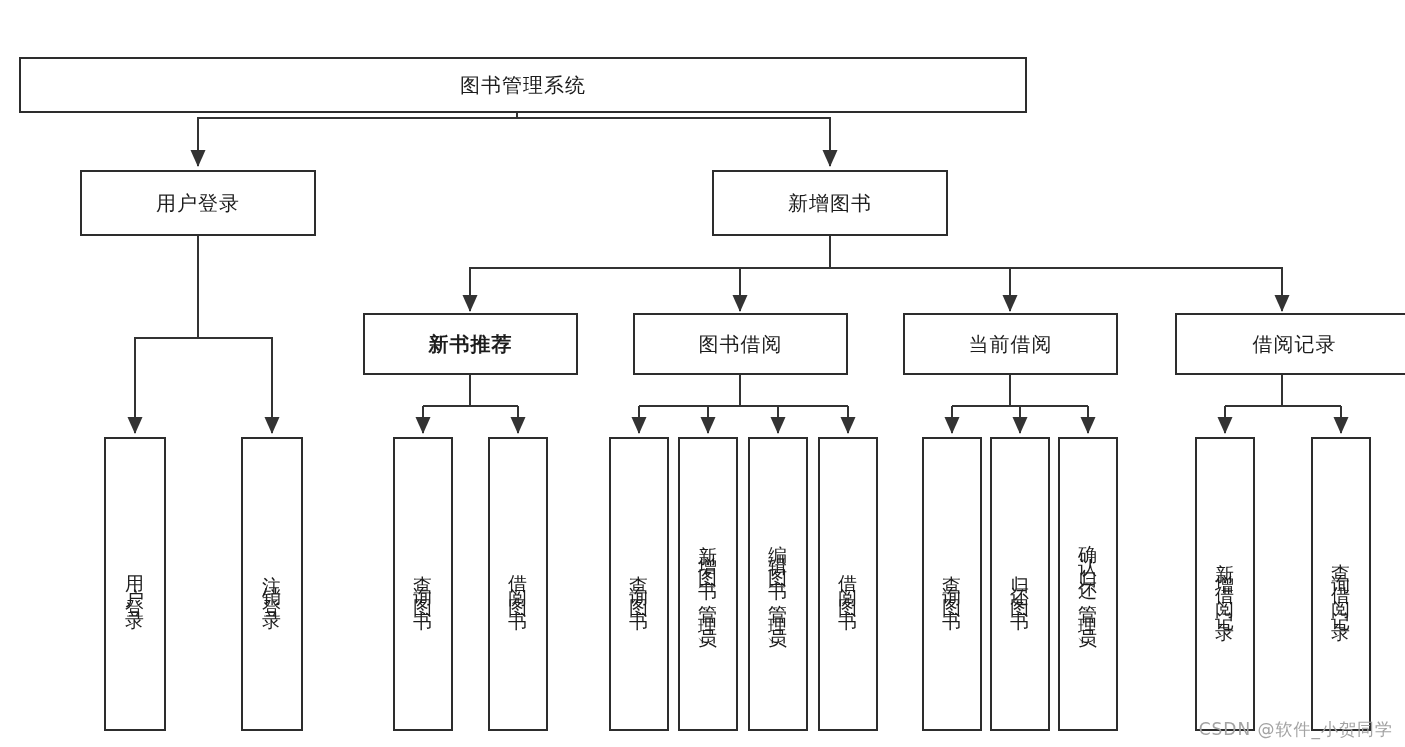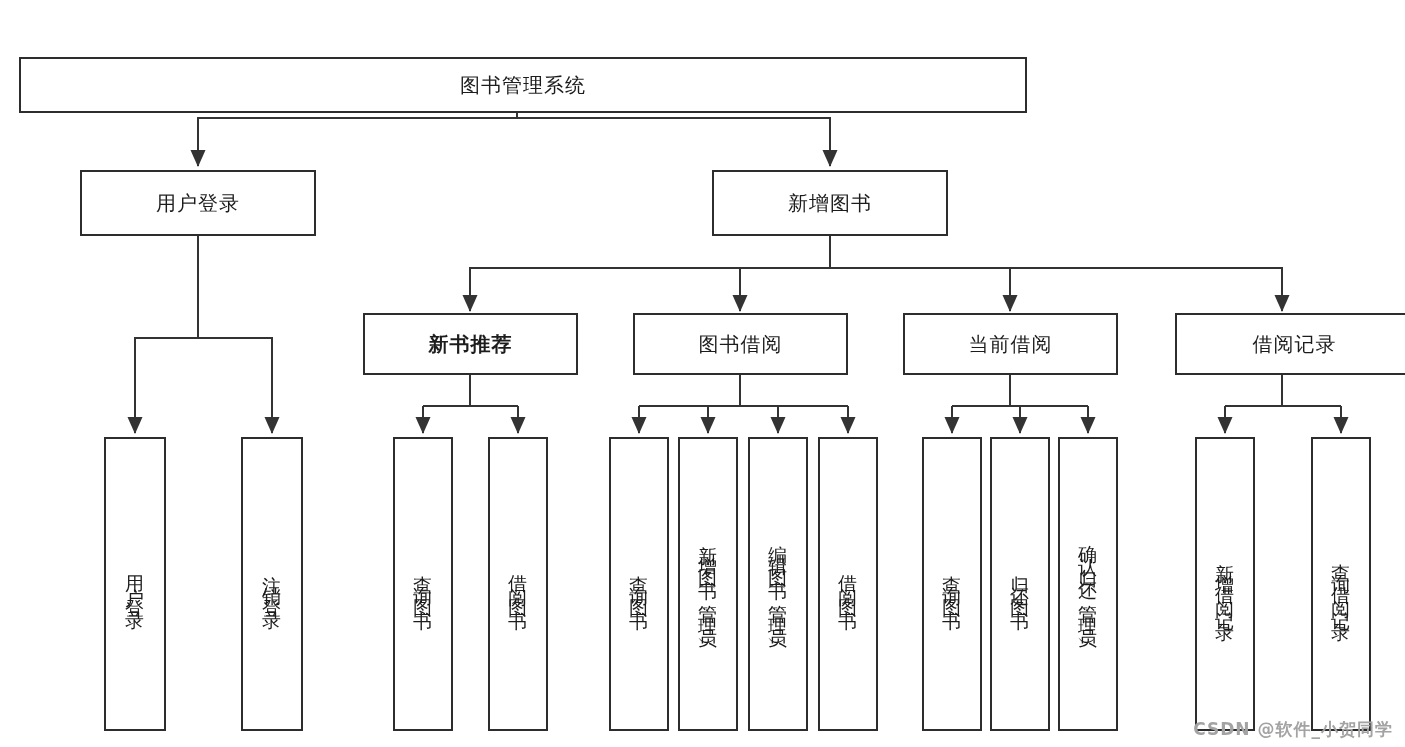--- a/index.html
+++ b/index.html
@@ -57,21 +57,20 @@
     white-space:nowrap;
   }
   .watermark{
     position:absolute;
     right:12px;
     bottom:6px;
     font-size:17px;
     color:var(--watermark);
     letter-spacing:1px;
     white-space:nowrap;
-    font-weight:bold;
   }
 </style>
 </head>
 <body>
 
 <div class="canvas">
 
   <svg class="connector-layer" width="1405" height="747" viewBox="0 0 1405 747">
     <defs>
       <marker id="arrow" markerUnits="userSpaceOnUse" markerWidth="18" markerHeight="16" refX="16" refY="7.5" orient="auto">

